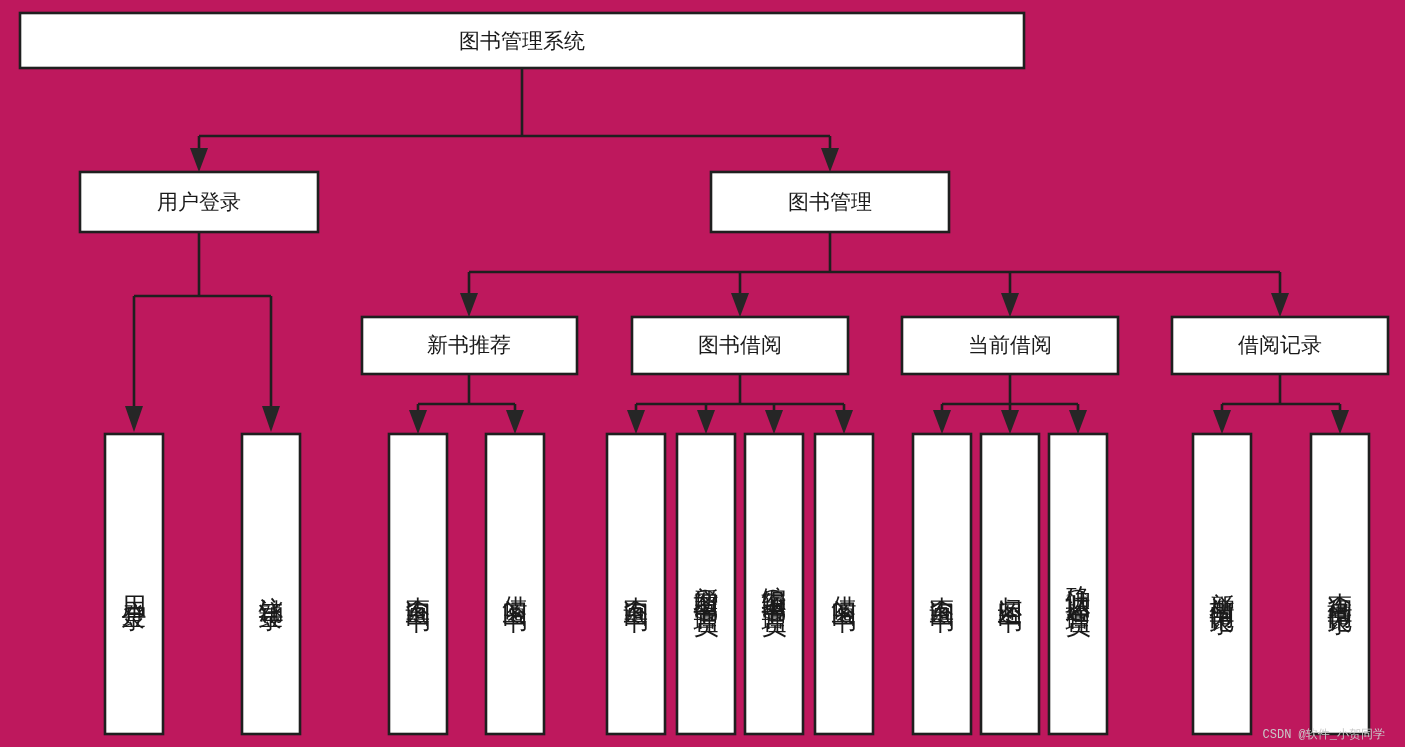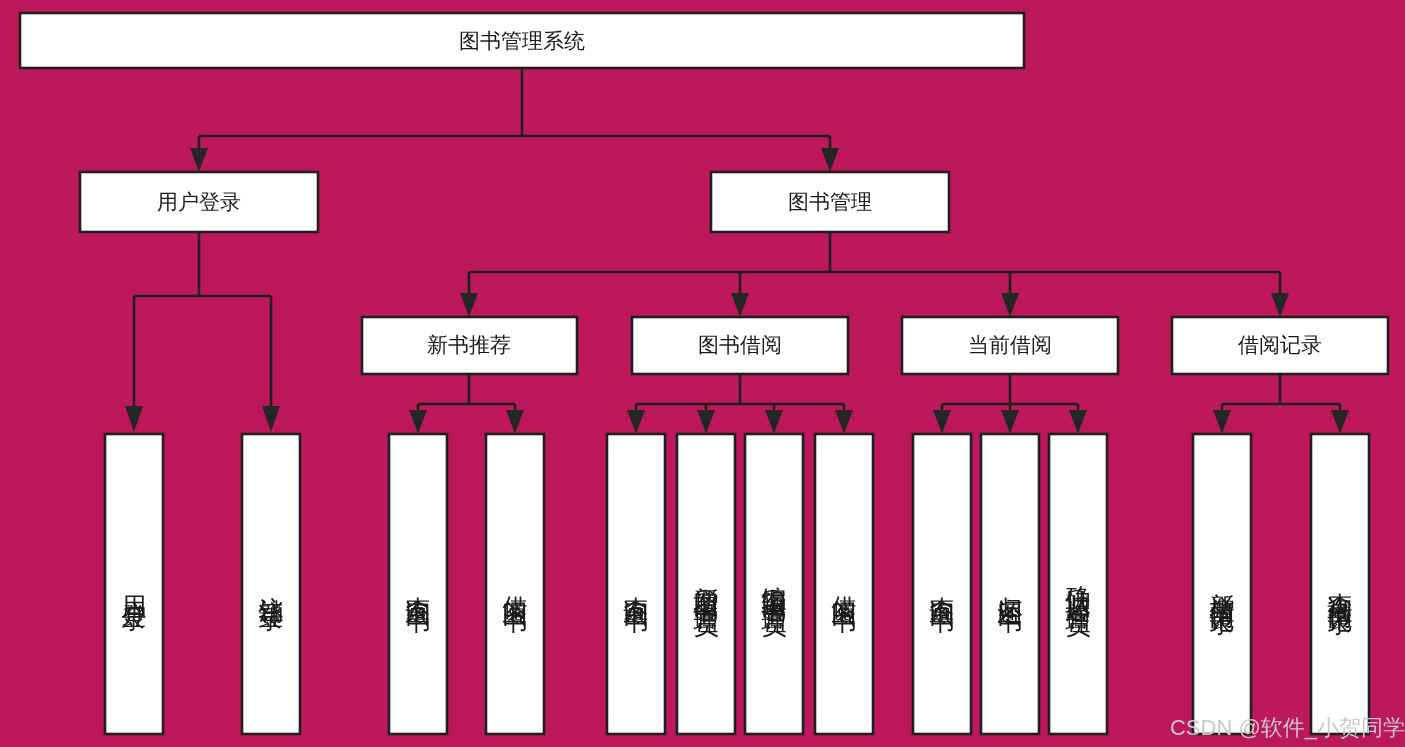--- a/index.html
+++ b/index.html
@@ -54,24 +54,24 @@
     font-size: 25px;
     fill: #1a1a1a;
     writing-mode: vertical-rl;
     text-orientation: upright;
     letter-spacing: 4px;
     dominant-baseline: central;
     text-anchor: middle;
   }
   .watermark {
     position: absolute;
-    right: 0;
+    right: 20px;
     bottom: 4px;
-    font-family: Liberation Sans, sans-serif;
-    font-size: 22px;
+    font-family: Liberation Mono, monospace;
+    font-size: 12px;
     color: #c9c9c9;
     white-space: nowrap;
     user-select: none;
   }
 </style>
 </head>
 <body>
 
 <div id="diagram-root">
 

